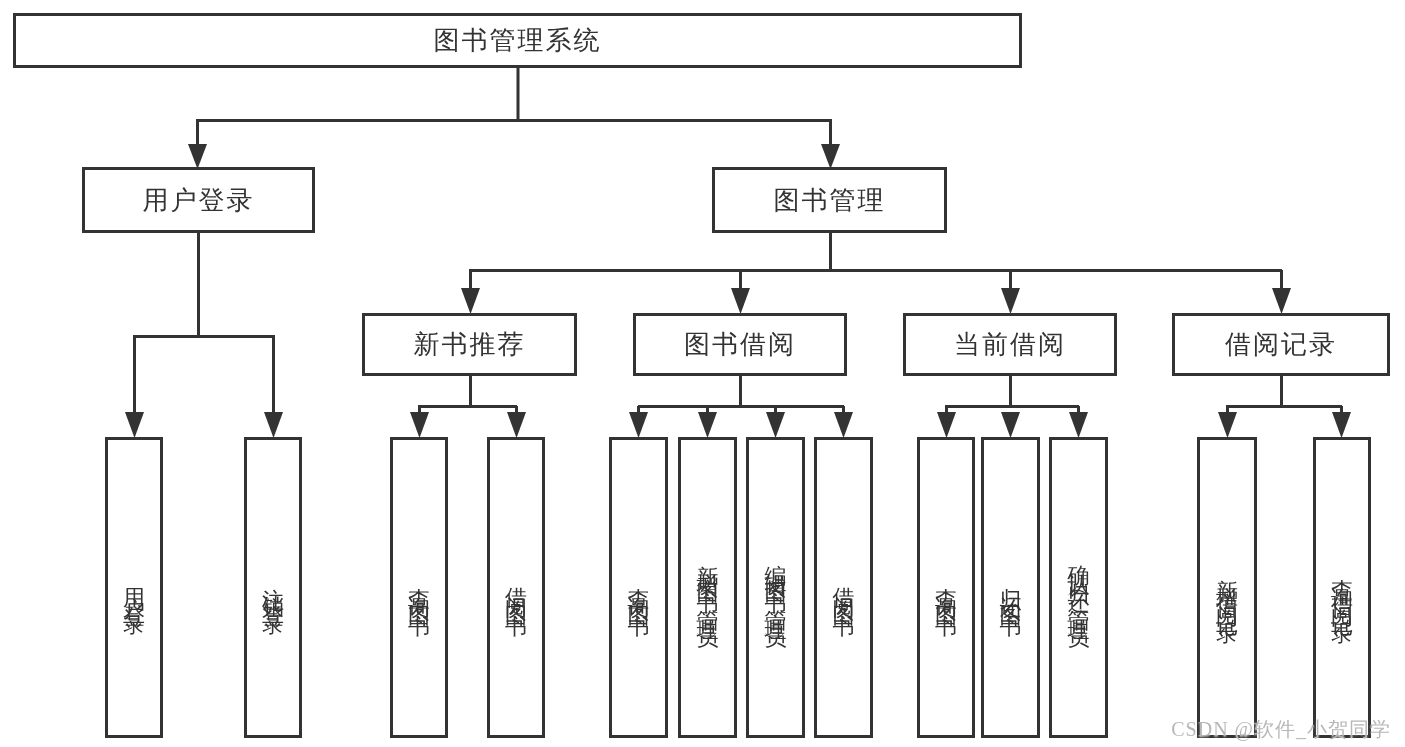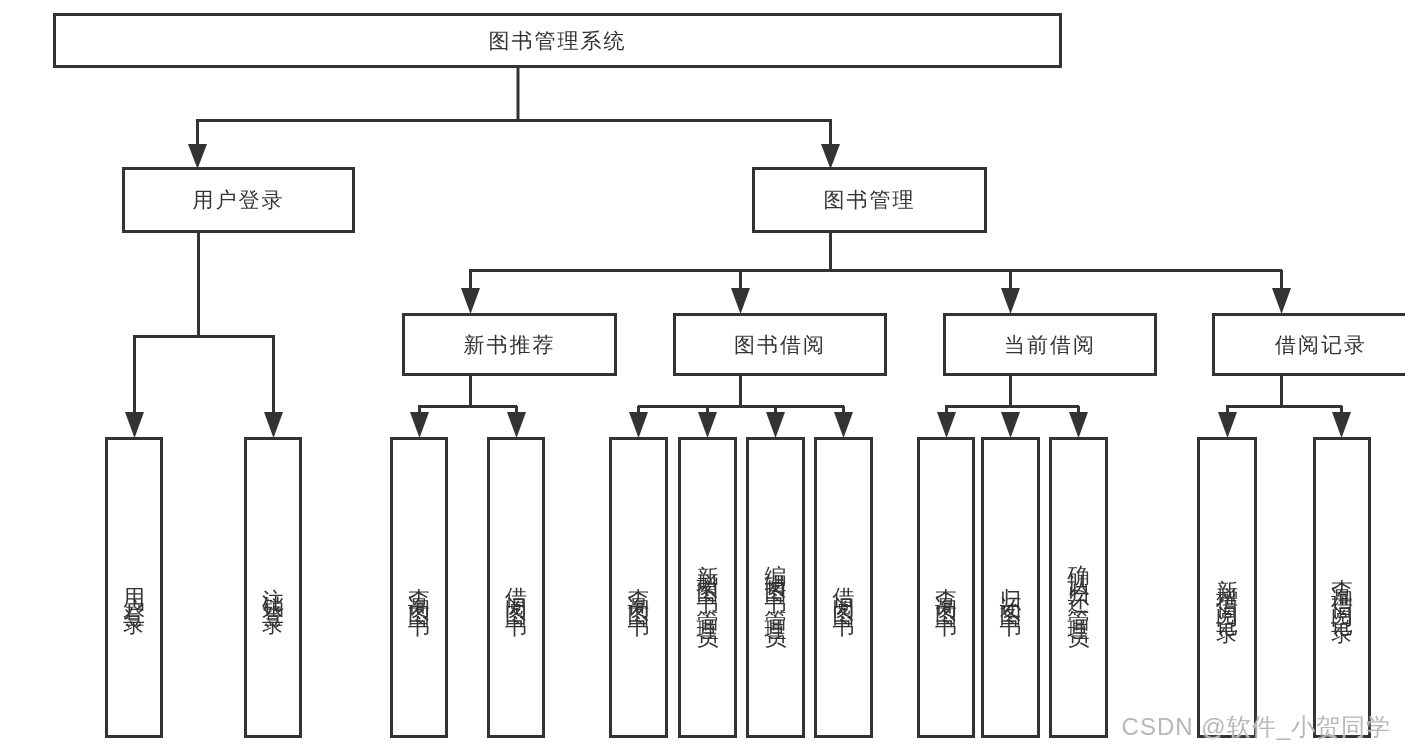--- a/index.html
+++ b/index.html
@@ -6,29 +6,30 @@
   .canvas{
     position:relative;width:1405px;height:747px;background:#fff;overflow:hidden;
     font-family:"Liberation Sans",sans-serif;color:#333;
   }
   .wires{position:absolute;left:0;top:0;z-index:1;}
   .box{
     position:absolute;box-sizing:border-box;border:3px solid #333;background:#fff;
     display:flex;align-items:center;justify-content:center;z-index:2;
     color:#333;
   }
-  .h{font-size:21px;letter-spacing:2px;white-space:nowrap;margin-left:40px;}
+  .h{font-size:26px;letter-spacing:2px;white-space:nowrap;}
   .v{
     writing-mode:vertical-rl;text-orientation:mixed;
     font-size:22px;letter-spacing:9px;line-height:1;
   }
   .watermark{
     position:absolute;right:14px;bottom:4px;z-index:5;
-    font-size:24px;color:#b7b7b7;letter-spacing:1px;white-space:nowrap;
+    font-size:20px;color:#b7b7b7;letter-spacing:1px;white-space:nowrap;
     text-shadow:0 1px 2px rgba(255,255,255,.9);
+    font-family:Liberation Serif, serif;
   }
 </style>
 </head>
 <body>
 
 <div class="canvas">
 
   <svg class="wires" width="1405" height="747" viewBox="0 0 1405 747">
     <path fill="none" stroke="#333" stroke-width="3" d="
       M518 68 V122 M196 120.5 H832 M197.5 120 V146 M830.5 120 V146

